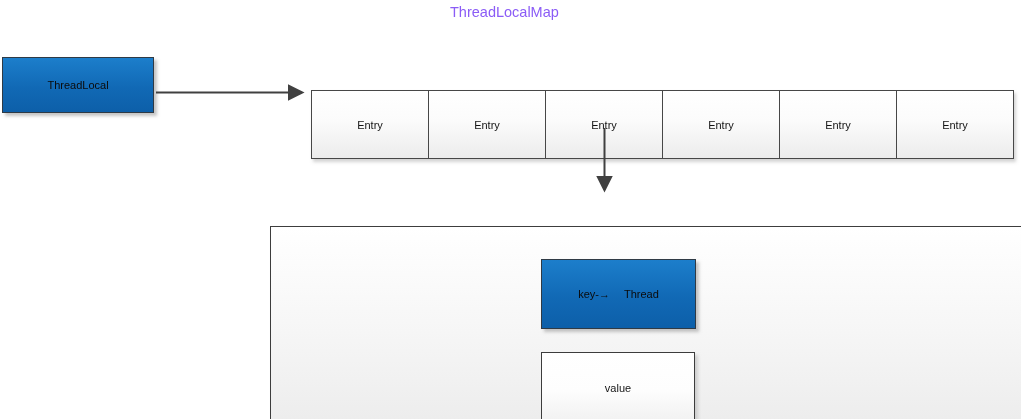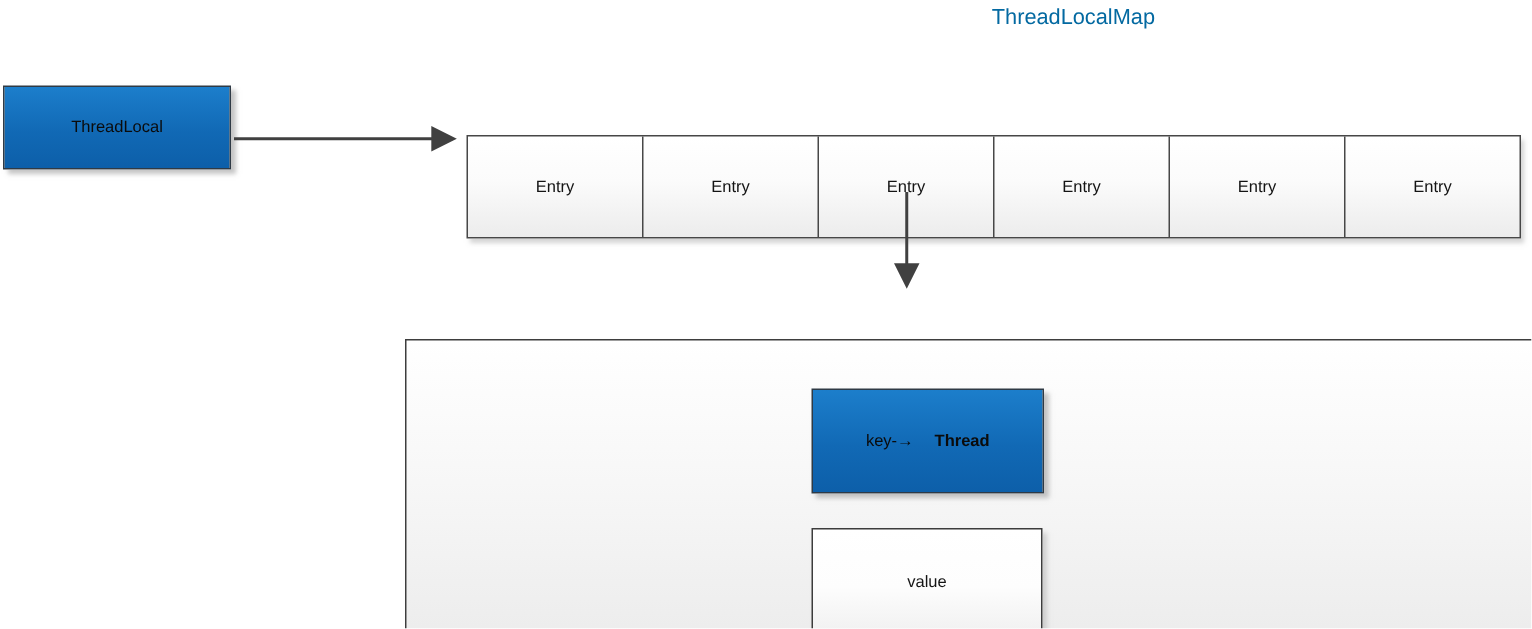--- a/index.html
+++ b/index.html
@@ -10,23 +10,23 @@
     background: #ffffff;
     font-family: "Liberation Sans", "DejaVu Sans", sans-serif;
     color: #141414;
     overflow: hidden;
   }
   .diagram-title {
     position: absolute;
     left: 450px;
     top: 4px;
     width: 320px;
-    text-align: right;
+    text-align: left;
     font-size: 14.5px;
-    color: #0369a1;
+    color: #8b5cf6;
   }
   .box {
     position: absolute;
     box-sizing: border-box;
     display: flex;
     align-items: center;
     justify-content: center;
     font-size: 11px;
   }
   .blue-box {
@@ -59,21 +59,21 @@
   .map-container {
     position: absolute;
     left: 270px; top: 198px; width: 793px; height: 212px;
     box-sizing: border-box;
     border: 1.5px solid #3d3d3d;
     background: linear-gradient(180deg, #ffffff 0%, #f7f7f7 45%, #ebebeb 100%);
     box-shadow: 3px 3px 3px rgba(170,170,170,0.5);
     margin-top: 28px;
   }
   .key-box { left: 270px; top: 32px; width: 155px; height: 70px; }
-  .key-box .thread-gap { margin-left: 14px; font-weight: bold; }
+  .key-box .thread-gap { margin-left: 14px; }
   .value-box {
     left: 270px; top: 125px; width: 154px; height: 71px;
     background: linear-gradient(180deg, #ffffff 0%, #fdfdfd 55%, #f1f1f1 100%);
     border: 1.2px solid #3c3c3c;
     box-shadow: 3px 3px 3px rgba(175,175,175,0.5);
     color: #141414;
   }
   svg.connectors {
     position: absolute;
     left: 0; top: 0;

